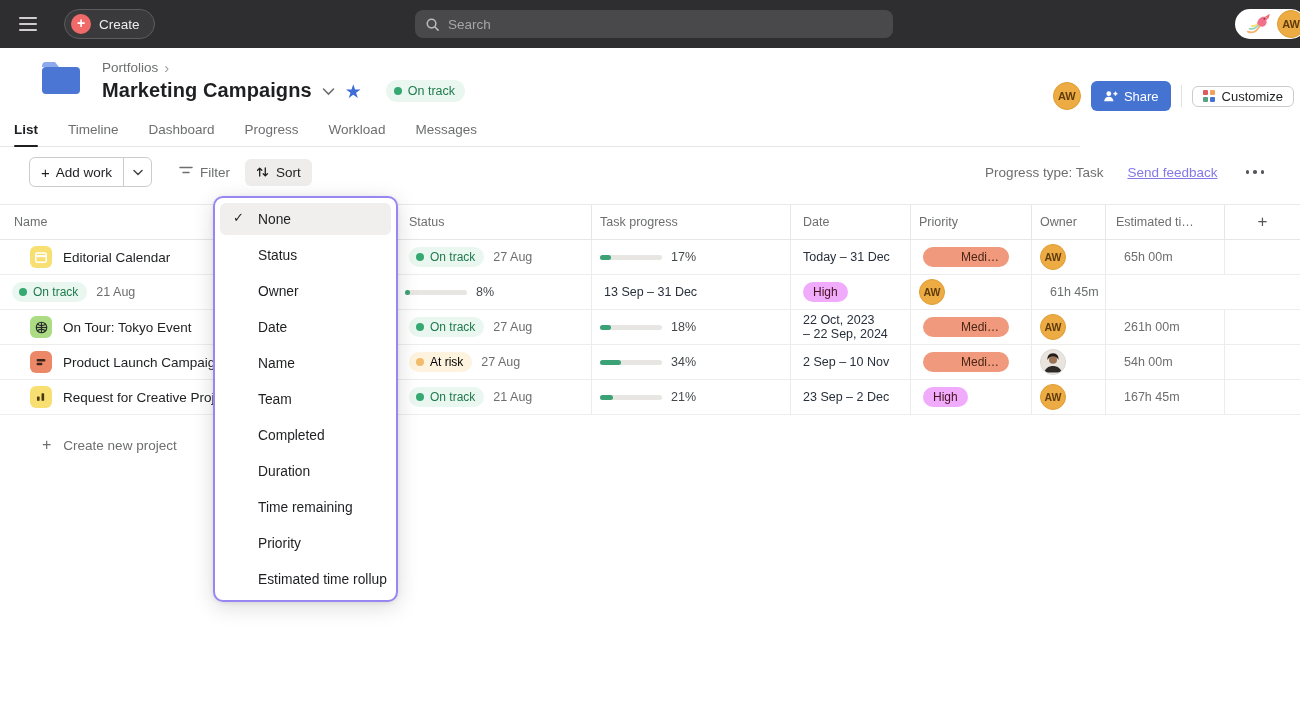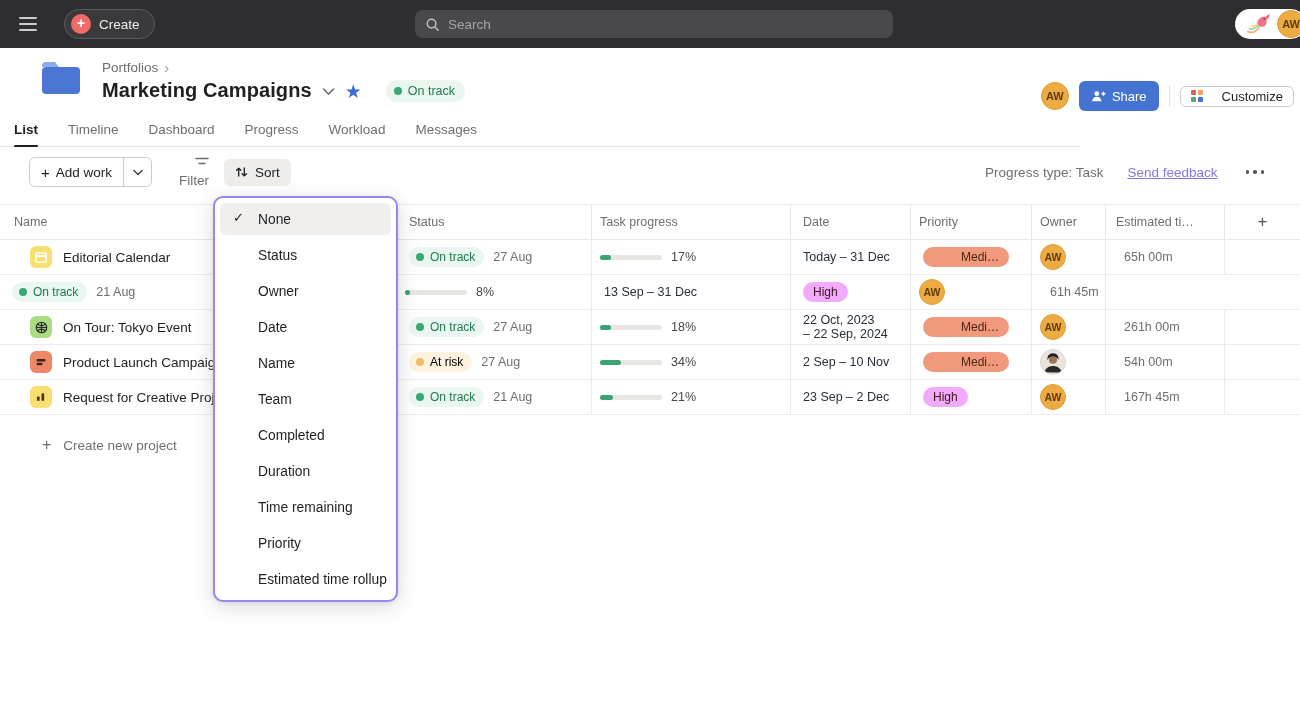--- a/index.html
+++ b/index.html
@@ -28,37 +28,37 @@
   .title-row { position:absolute; left:86px; top:31px; display:flex; align-items:center; gap:10px; }
   .page-title { font-size:20px; font-weight:600; color:#1e1f21; letter-spacing:.1px; }
   .title-chev { margin-top:2px; }
   .star-icon { color:#3e6bd6; font-size:19px; line-height:1; cursor:pointer; margin-top:1px; }
   .status-pill { display:flex; align-items:center; gap:6px; background:#eaf7f0; border-radius:12px; padding:4px 10px 4px 8px; font-size:12.5px; color:#1f7a4c; margin-left:14px; cursor:pointer; }
   .dot { width:8px; height:8px; border-radius:50%; }
   .dot-green { background:#36a871; }
   .header-right { position:absolute; right:22px; top:33px; display:flex; align-items:center; gap:10px; }
   .share-btn { height:30px; background:#4573d2; color:#fff; border:none; border-radius:6px; font-size:13px; display:flex; align-items:center; gap:6px; padding:0 12px; cursor:pointer; font-family:inherit; }
   .vdiv { width:1px; height:22px; background:#e3e1df; }
-  .customize-btn { height:21px; background:#fff; border:1px solid #cfcbcb; border-radius:6px; font-size:13px; color:#1e1f21; display:flex; align-items:center; gap:19px; padding:0 10px; cursor:pointer; font-family:inherit; }
+  .customize-btn { height:21px; background:#fff; border:1px solid #cfcbcb; border-radius:6px; font-size:13px; color:#1e1f21; display:flex; align-items:center; gap:7px; padding:0 10px; cursor:pointer; font-family:inherit; }
   .cgrid { display:grid; grid-template-columns:5px 5px; grid-template-rows:5px 5px; gap:2px; }
   .cgrid i { border-radius:1px; }
 
   
   .tabbar { position:absolute; top:115px; left:0; width:1080px; height:32px; border-bottom:1px solid #e8e6e4; display:flex; align-items:flex-end; padding-left:14px; gap:30px; }
   .tab { font-size:13.5px; color:#6d6e6f; padding-bottom:9px; position:relative; cursor:pointer; }
   .tab.active { color:#1e1f21; font-weight:bold; }
   .tab.active::after { content:""; position:absolute; left:0; right:0; bottom:-1px; height:2px; background:#1e1f21; border-radius:2px; }
 
   
   .toolbar { position:absolute; top:148px; left:0; width:1300px; height:48px; display:flex; align-items:center; }
   .addwork { margin-left:29px; height:30px; display:flex; align-items:center; border:1px solid #cfcbcb; border-radius:6px; overflow:hidden; background:#fff; }
   .addwork-main { display:flex; align-items:center; gap:6px; padding:0 11px; font-size:13.5px; cursor:pointer; height:100%; }
   .addwork-plus { font-size:15px; color:#1e1f21; }
   .addwork-caret { width:28px; height:100%; display:flex; align-items:center; justify-content:center; border-left:1px solid #cfcbcb; cursor:pointer; }
-  .filter-btn { margin-left:18px; display:flex; align-items:flex-end; gap:7px; color:#6d6e6f; font-size:13.5px; padding:6px 9px; border-radius:6px; cursor:pointer;flex-direction:column; }
+  .filter-btn { margin-left:18px; display:flex; align-items:flex-start; gap:7px; color:#6d6e6f; font-size:13.5px; padding:6px 9px; border-radius:6px; cursor:pointer; }
   .sort-btn { margin-left:6px; display:flex; align-items:center; gap:7px; color:#1e1f21; font-size:13.5px; padding:6px 11px; border-radius:6px; background:#efedeb; cursor:pointer; }
   .toolbar-right { position:absolute; right:32px; top:0; height:48px; display:flex; align-items:center; gap:24px; }
   .progress-type { color:#6d6e6f; font-size:13.5px; cursor:pointer; }
   .send-feedback { color:#8577e6; font-size:13.5px; text-decoration:underline; cursor:pointer; }
   .dots3 { display:flex; gap:4px; padding:6px 4px; cursor:pointer; }
   .dots3 i { width:3.5px; height:3.5px; border-radius:50%; background:#55565a; }
 
   
   .tablewrap { position:absolute; top:204px; left:0; width:1300px; }
   .grid-row { display:grid; grid-template-columns:397px 195px 199px 120px 121px 74px 119px 75px; }

